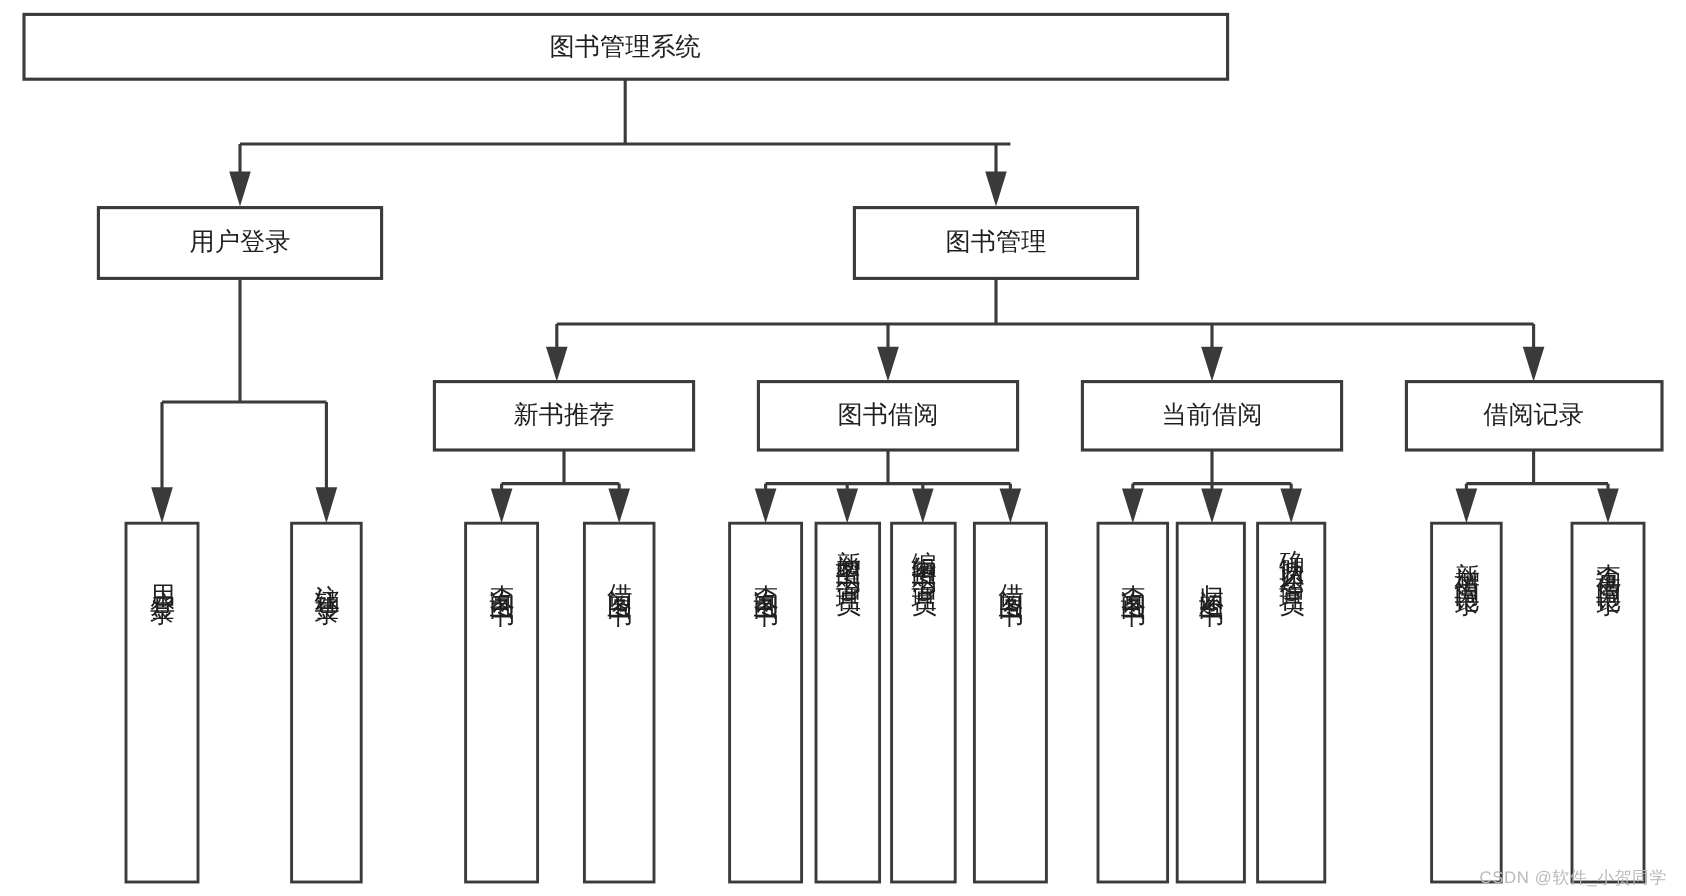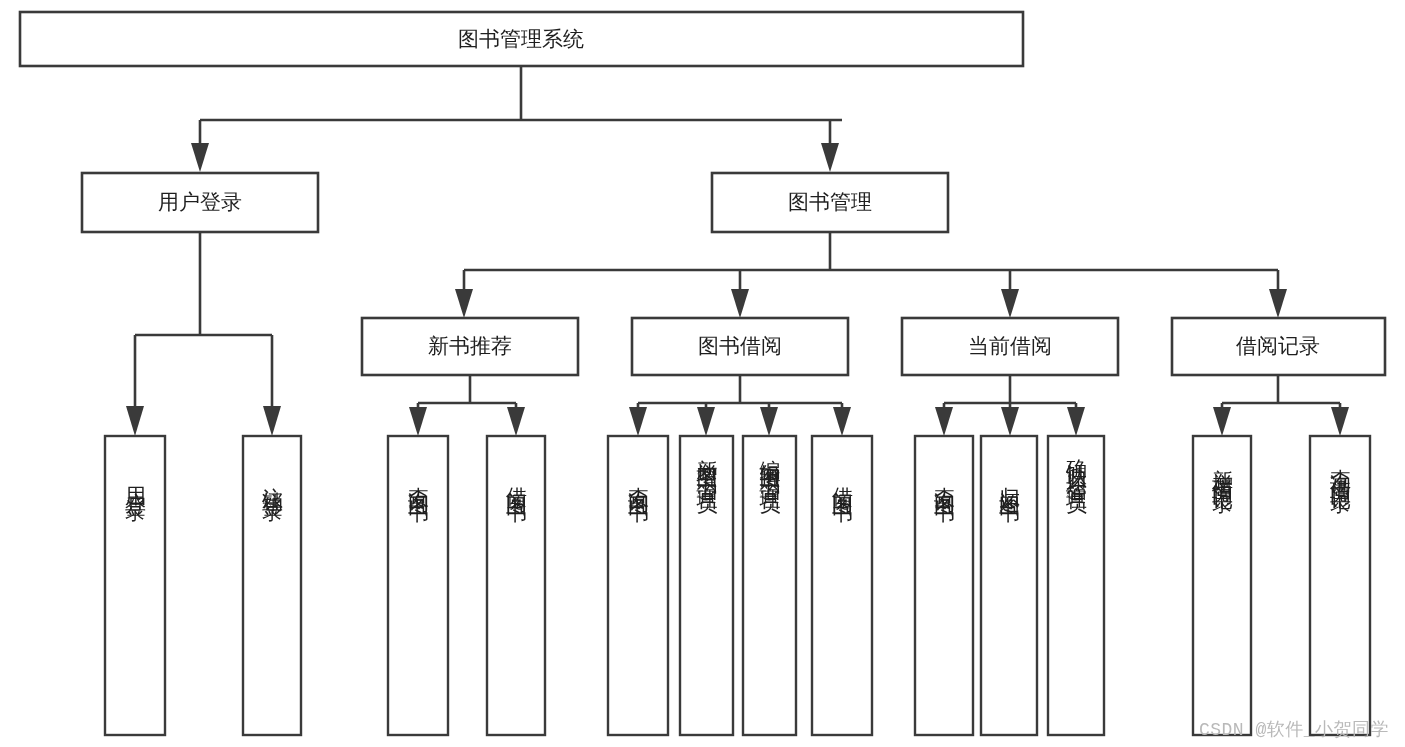--- a/index.html
+++ b/index.html
@@ -67,22 +67,22 @@
     writing-mode: vertical-rl;
     text-orientation: upright;
     letter-spacing: 5px;
     line-height: 1;
     white-space: nowrap;
   }
   .watermark {
     position: absolute;
     right: 16px;
     bottom: 6px;
-    font-family: Liberation Mono, monospace;
-    font-size: 18px;
+    font-family: Liberation Sans, sans-serif;
+    font-size: 14px;
     color: #b9b9b9;
     letter-spacing: 0.5px;
     white-space: nowrap;
     pointer-events: none;
   }
 </style>
 </head>
 <body>
 
 <div id="diagram-root">

